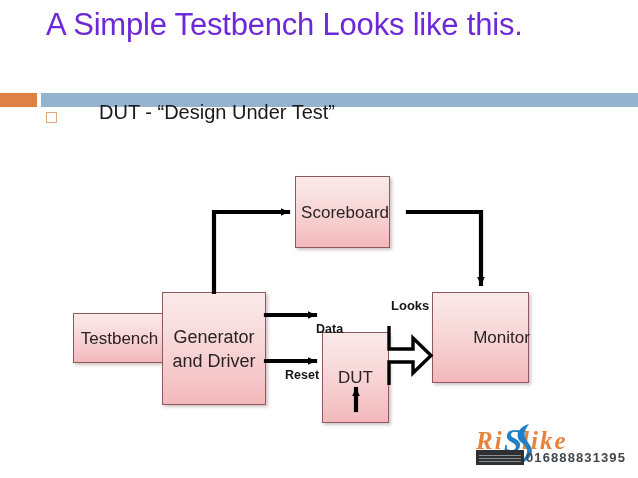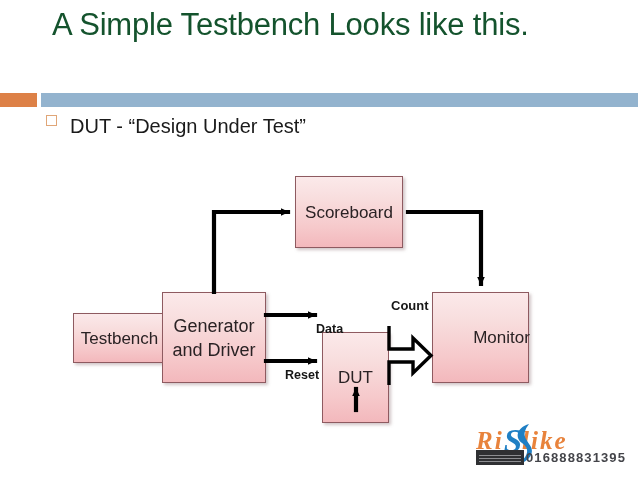--- a/index.html
+++ b/index.html
@@ -12,26 +12,26 @@
     width: 638px;
     height: 478px;
     background: #ffffff;
     overflow: hidden;
     font-family: "Liberation Sans", sans-serif;
   }
 
   
   #title {
     position: absolute;
-    left: 52px;
+    left: 46px;
     top: 4px;
     width: 560px;
     font-size: 31px;
     line-height: 42px;
-    color: #14532d;
+    color: #6d28d9;
     font-weight: normal;
     letter-spacing: -0.2px;
   }
 
   
   #rule-orange {
     position: absolute;
     left: 0px;
     top: 93px;
     width: 37px;
@@ -44,23 +44,24 @@
     top: 93px;
     width: 597px;
     height: 14px;
     background: #93b3ce;
   }
 
   
   #bullet-row {
     position: absolute;
     left: 46px;
-    top: 115px;
+    top: 101px;
     display: flex;
-    align-items: flex-start;
+    align-items: flex-end;
+    gap: 29px;
   }
   #bullet-marker {
     width: 9px;
     height: 9px;
     border: 1.6px solid #e0a678;
     background: transparent;
     margin-right: 13px;
     flex: 0 0 auto;
   }
   #bullet-text {
@@ -90,38 +91,39 @@
     text-align: center;
     color: #2a2224;
     font-size: 17px;
     line-height: 21px;
   }
   #node-stimulus {
     left: 73px; top: 163px; width: 93px; height: 50px;
     z-index: 1;
   }
   #node-generator {
-    left: 162px; top: 142px; width: 104px; height: 91px;
+    left: 162px; top: 142px; width: 104px; height: 113px;
     z-index: 3;
     font-size: 18px;
     line-height: 24px;
   }
   #node-dut {
     left: 322px; top: 142px; width: 67px; height: 91px;
     z-index: 2;
     margin-top: 40px;
   }
   #node-monitor {
     left: 432px; top: 142px; width: 97px; height: 91px;
     z-index: 2;
     padding-left: 42px;
   }
   #node-scoreboard {
-    left: 295px; top: 26px; width: 108px; height: 72px;
+    left: 295px; top: 26px; width: 95px; height: 72px;
     z-index: 2;
+    justify-content: flex-end;
   }
 
   
   .edge-label {
     position: absolute;
     font-size: 12.5px;
     font-weight: bold;
     color: #161616;
     z-index: 5;
     white-space: nowrap;
@@ -255,21 +257,21 @@
     <div class="node" id="node-monitor">
       <span>Monitor</span>
     </div>
 
     <div class="node" id="node-scoreboard">
       <span>Scoreboard</span>
     </div>
 
     <div class="edge-label" id="label-data">Data</div>
     <div class="edge-label" id="label-reset">Reset</div>
-    <div class="edge-label" id="label-count">Count</div>
+    <div class="edge-label" id="label-count">Looks</div>
   </div>
 
   <div id="logo">
     <div id="logo-wordmark"><span>Ri</span><span id="logo-s">S</span><span>like</span></div>
 
     <svg id="logo-swoosh" viewBox="0 0 30 46" width="30" height="46">
       <path d="M21,2 C8,6 7,16 14,21 C21,26 22,33 10,42 C17,41 27,34 23,25 C19,17 12,14 21,2 z" fill="#1f7fc4"></path>
     </svg>
 
     <div id="logo-bar">

